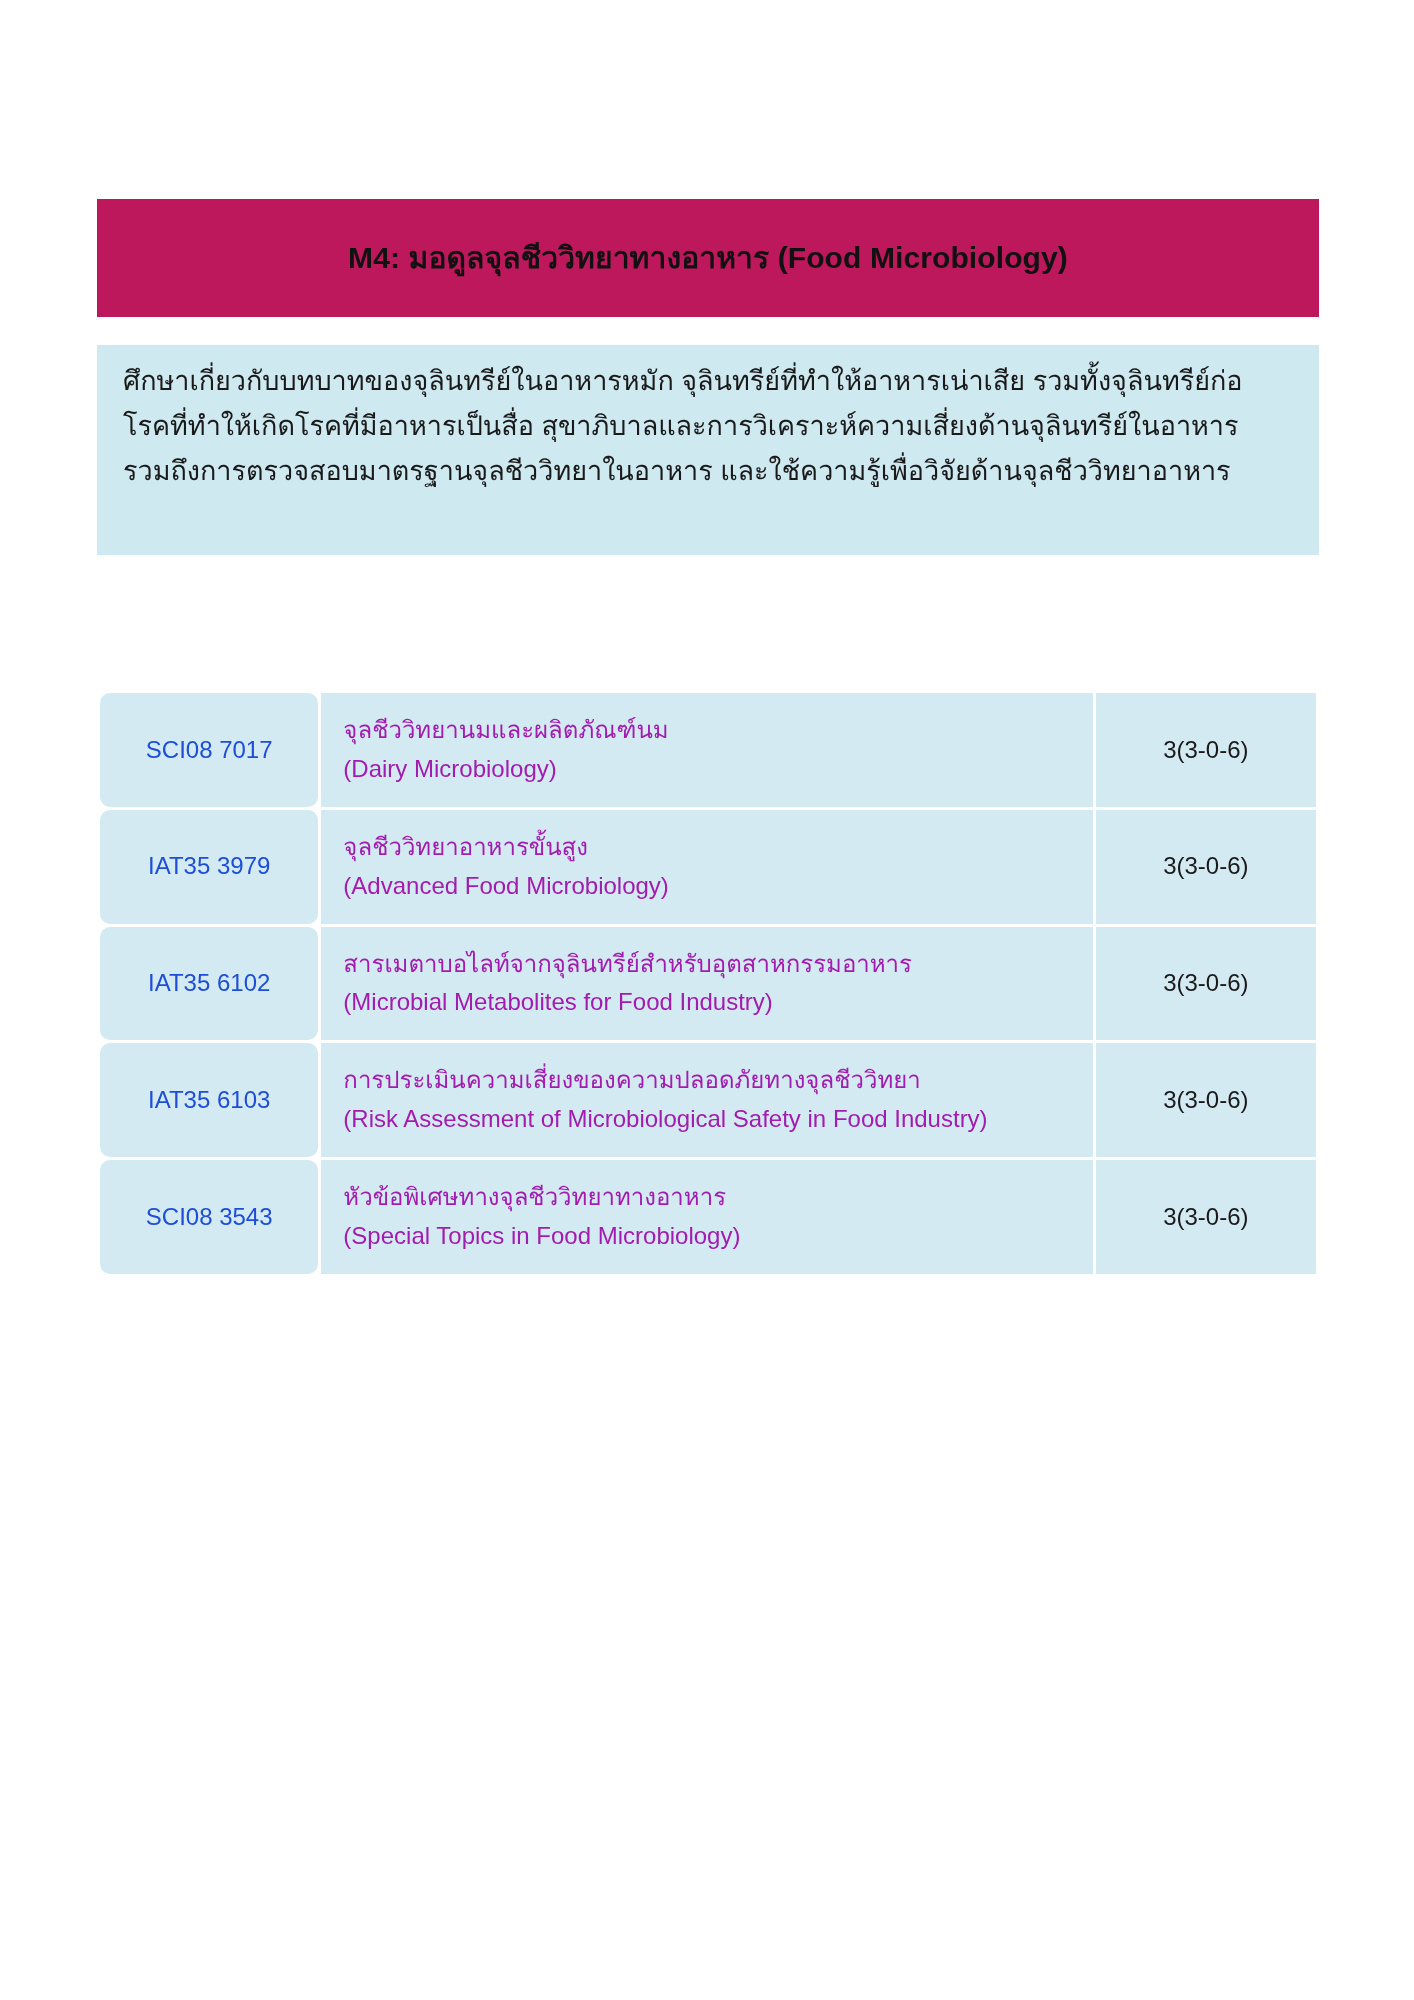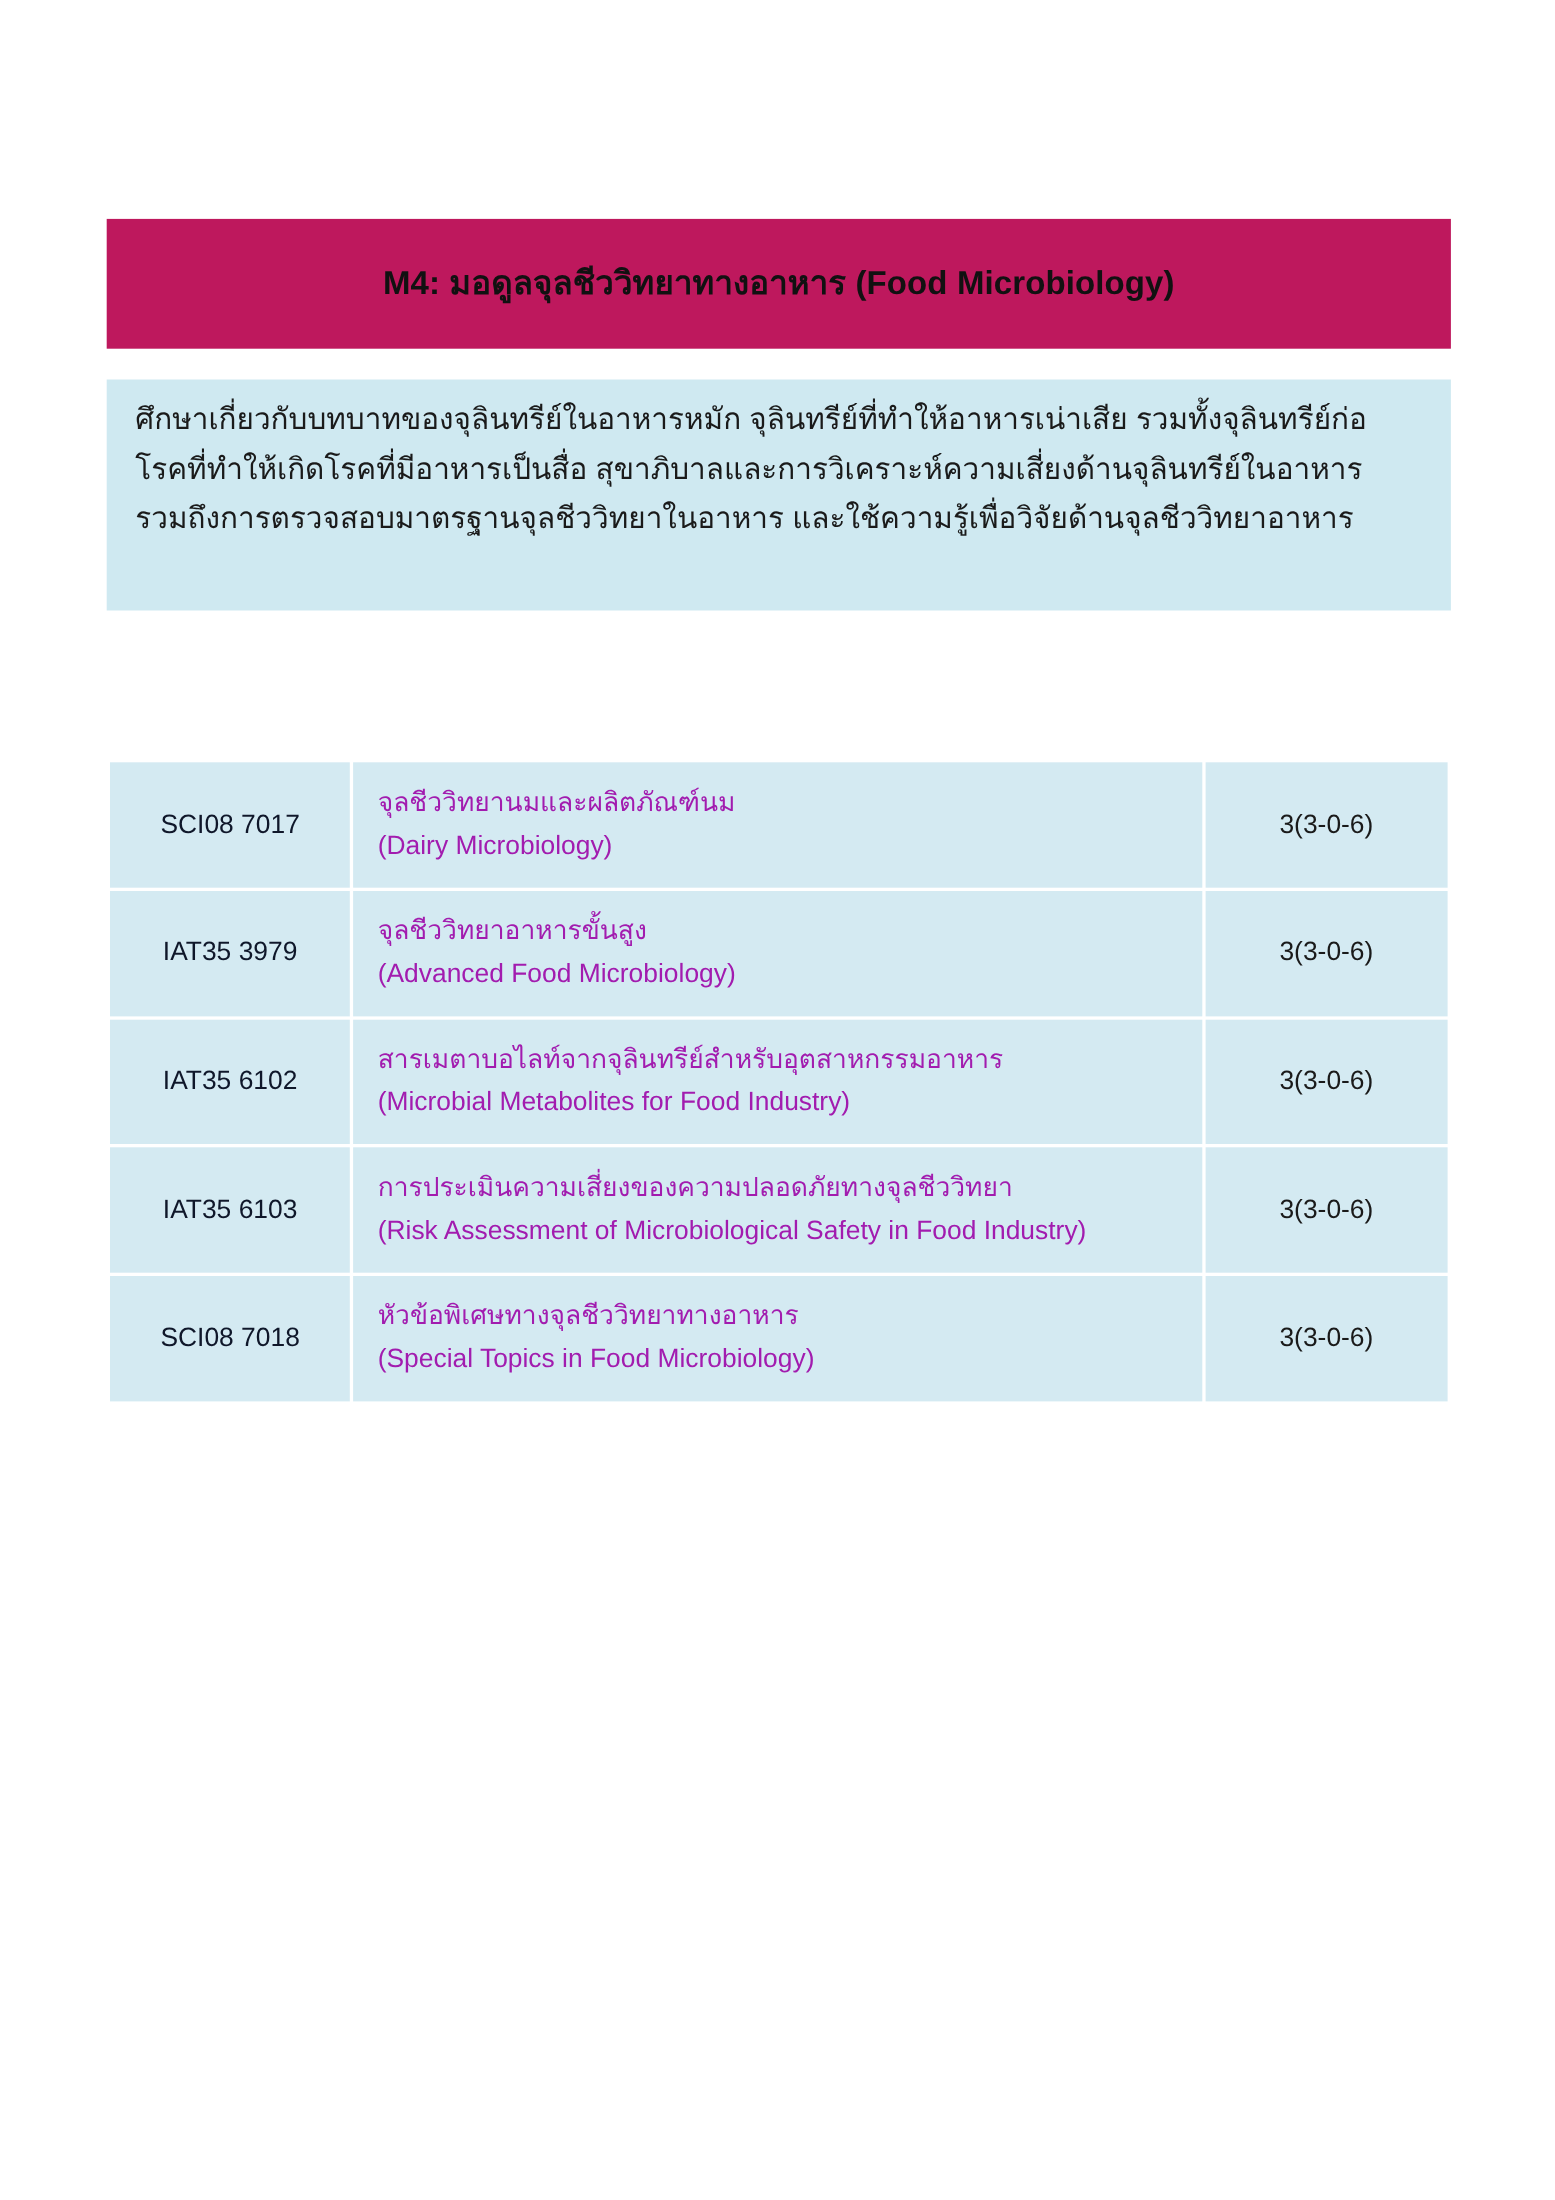--- a/index.html
+++ b/index.html
@@ -96,22 +96,23 @@
   .courses-table td {
     background: #d4eaf2;
     vertical-align: middle;
     box-sizing: border-box;
     padding: 18px 12px;
   }
   .col-code {
     width: 218px;
     text-align: center;
     font-size: 24px;
-    color: #0f172a;
+    color: #1d4ed8;
     line-height: 1.35;
+    border-radius: 10px;
   }
   .col-name {
     width: 770px;
     text-align: left;
     padding-left: 22px !important;
     font-size: 24px;
     color: #a21caf;
     line-height: 1.62;
   }
   .col-credits {
@@ -175,21 +176,21 @@
       </tr>
       <tr class="row-tall">
         <td class="col-code">IAT35 6103</td>
         <td class="col-name">
           <span class="name-th">การประเมินความเสี่ยงของความปลอดภัยทางจุลชีววิทยา</span>
           <span class="name-en">(Risk Assessment of Microbiological Safety in Food Industry)</span>
         </td>
         <td class="col-credits">3(3-0-6)</td>
       </tr>
       <tr>
-        <td class="col-code">SCI08 7018</td>
+        <td class="col-code">SCI08 3543</td>
         <td class="col-name">
           <span class="name-th">หัวข้อพิเศษทางจุลชีววิทยาทางอาหาร</span>
           <span class="name-en">(Special Topics in Food Microbiology)</span>
         </td>
         <td class="col-credits">3(3-0-6)</td>
       </tr>
     </tbody>
   </table>
 
 </div>

